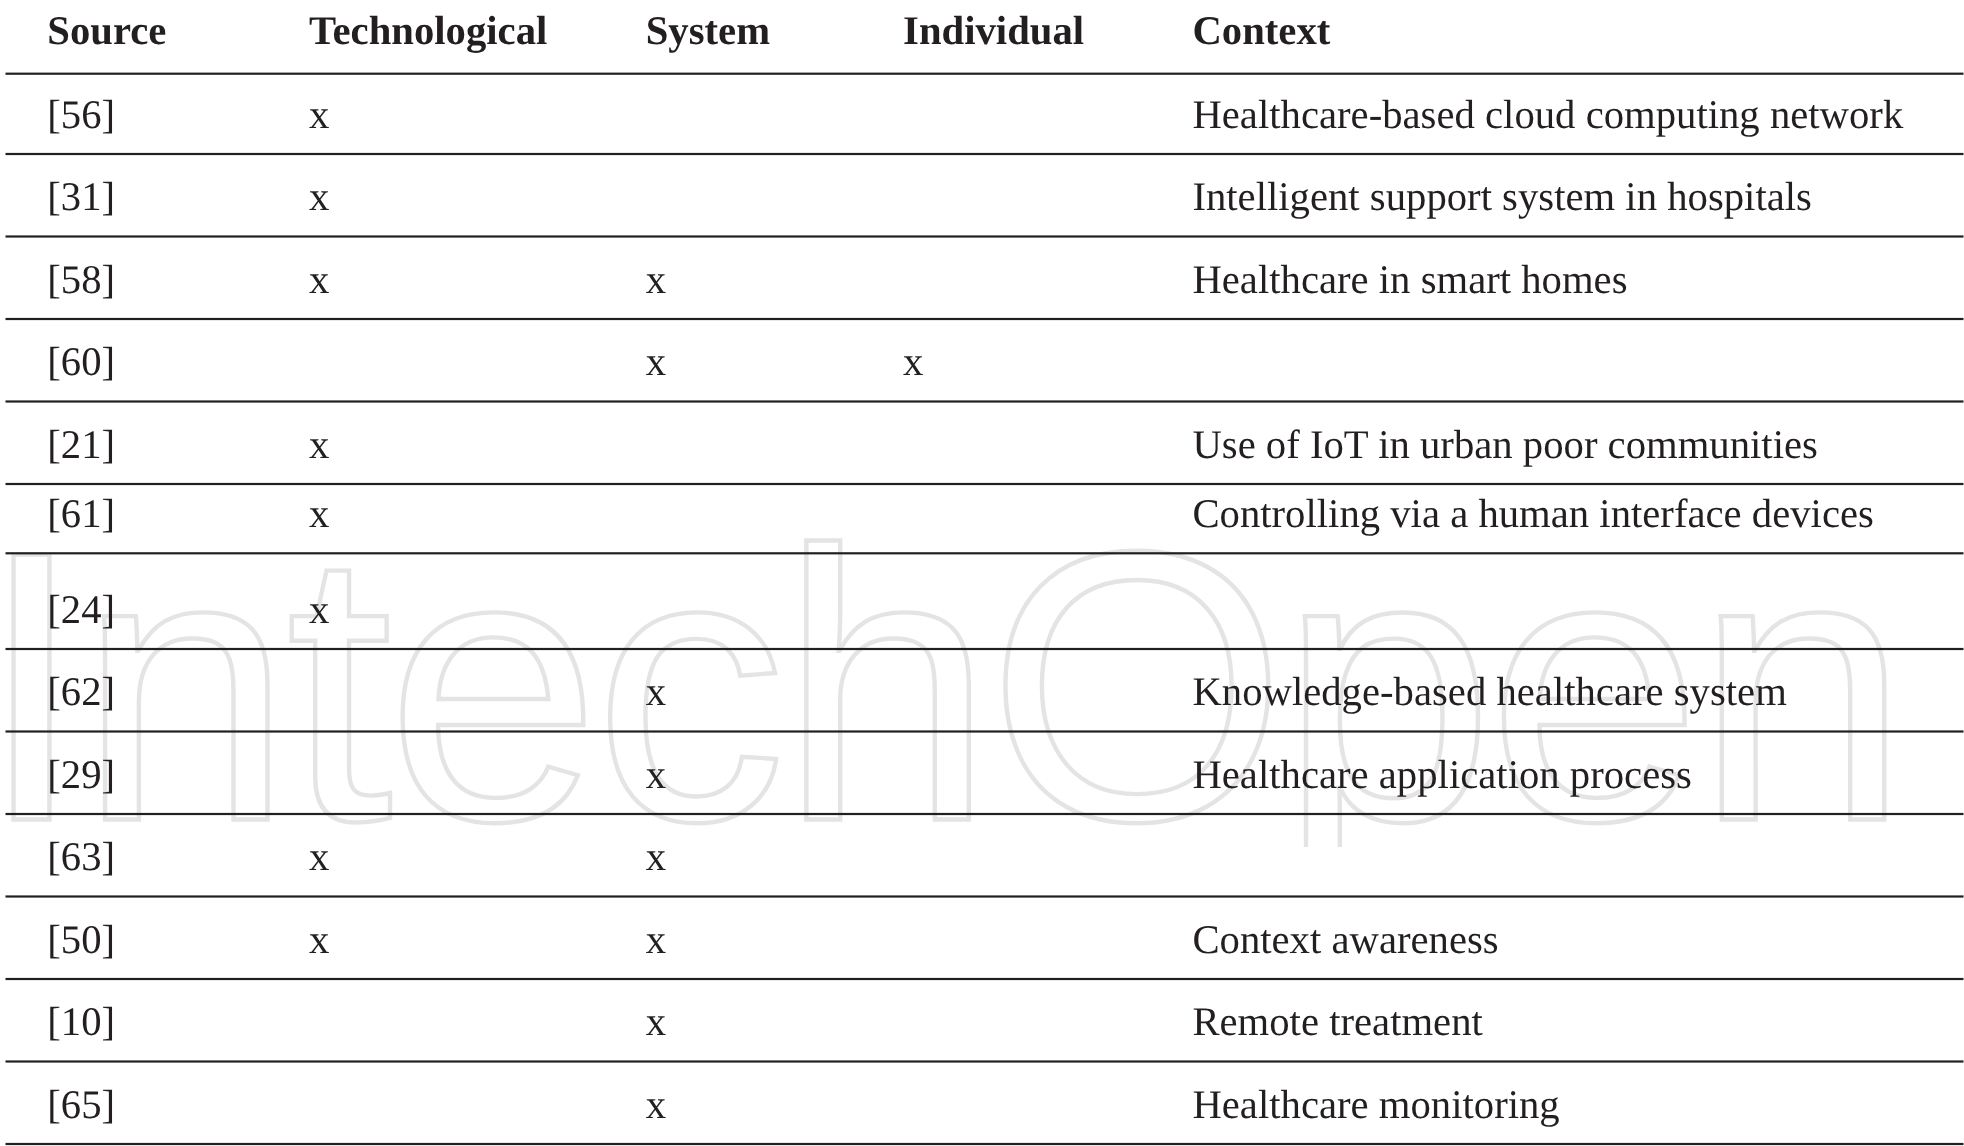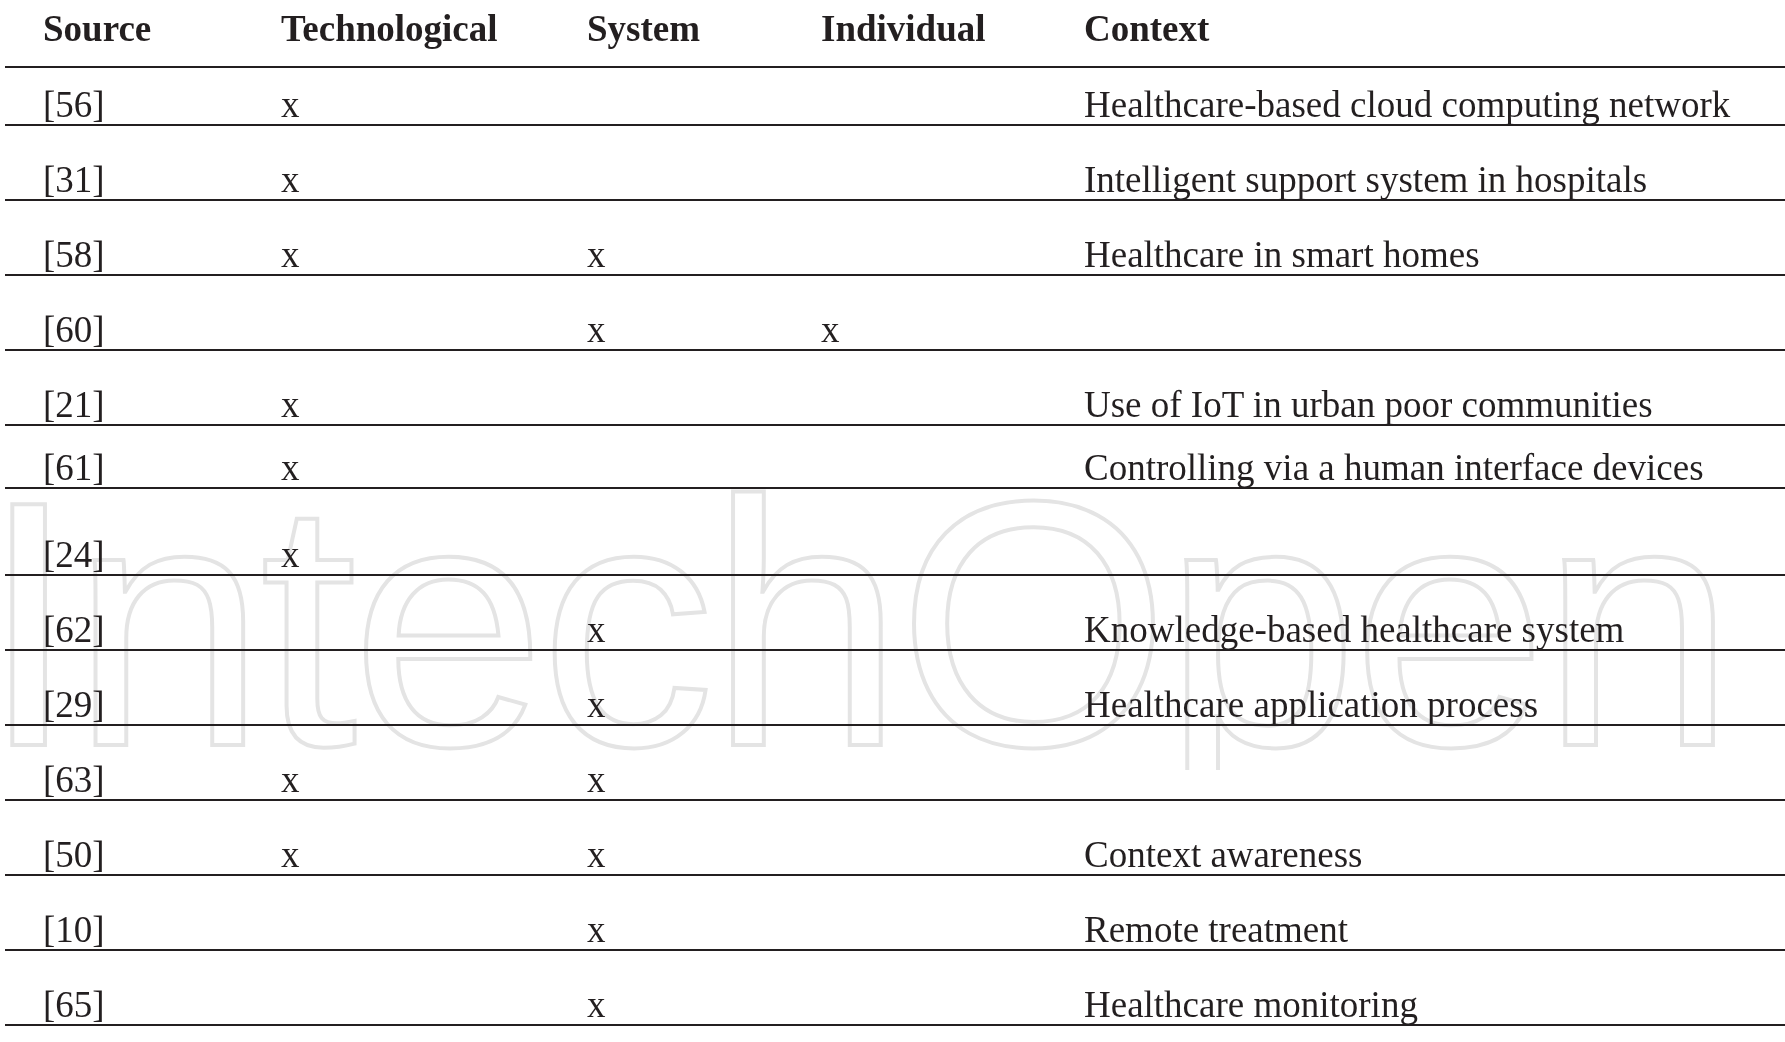--- a/index.html
+++ b/index.html
@@ -37,21 +37,21 @@
       position: absolute;
       left: 0;
       top: 0;
       width: 1785px;
       z-index: 1;
     }
     .row {
       position: absolute;
       left: 5px;
       width: 1780px;
-      height: 60px;
+      height: 75px;
     }
     .row.header {
       top: 0;
       height: 66px;
       border-bottom: 2px solid #231f20;
     }
     .row.body {
       border-bottom: 2px solid #231f20;
       box-sizing: border-box;
     }

